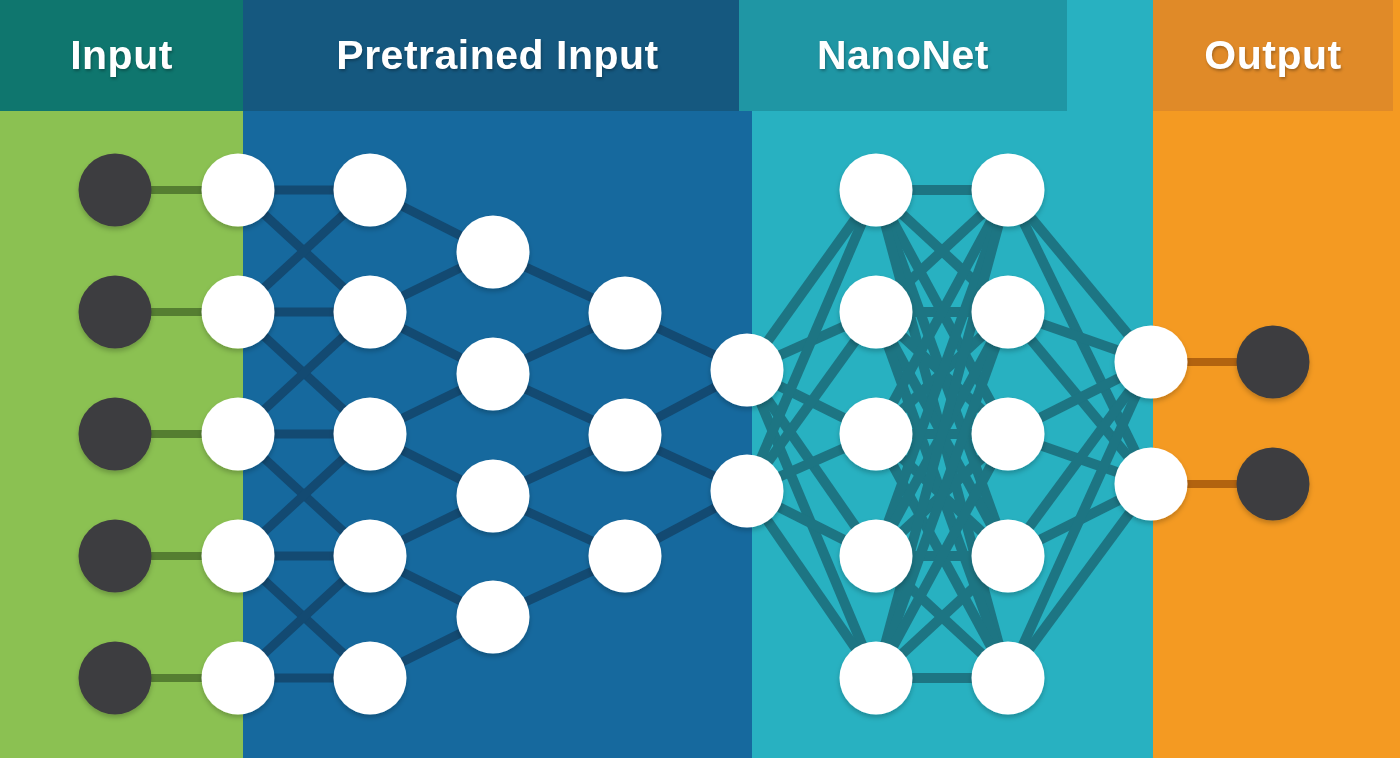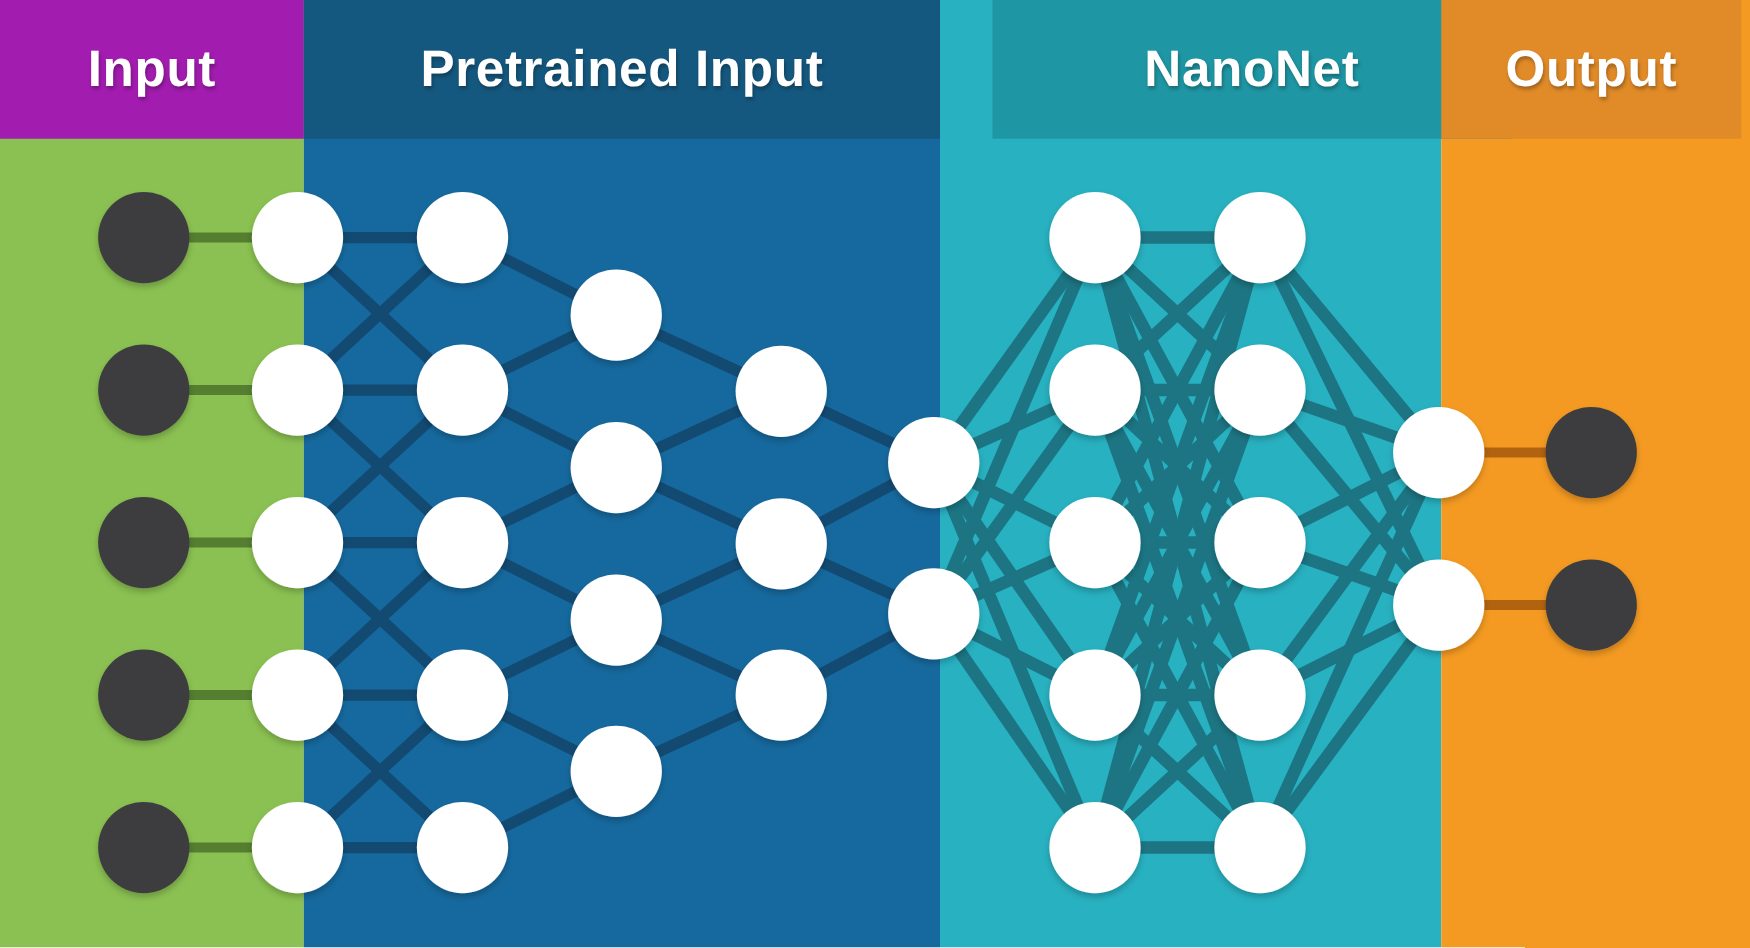--- a/index.html
+++ b/index.html
@@ -165,26 +165,26 @@
       <circle cx="1008" cy="434" r="36.5" fill="#ffffff" filter="url(#nodeShadow)"></circle>
       <circle cx="1008" cy="556" r="36.5" fill="#ffffff" filter="url(#nodeShadow)"></circle>
       <circle cx="1008" cy="678" r="36.5" fill="#ffffff" filter="url(#nodeShadow)"></circle>
       <circle cx="1151" cy="362" r="36.5" fill="#ffffff" filter="url(#nodeShadow)"></circle>
       <circle cx="1151" cy="484" r="36.5" fill="#ffffff" filter="url(#nodeShadow)"></circle>
       <circle cx="1273" cy="362" r="36.5" fill="#3e3e40" filter="url(#nodeShadow)"></circle>
       <circle cx="1273" cy="484" r="36.5" fill="#3e3e40" filter="url(#nodeShadow)"></circle>
     </svg>
 
   <div class="headers">
-    <div class="hdr" id="hdr-0" style="left: 0px; width: 243px; height: 111px; background: #a21caf;">
+    <div class="hdr" id="hdr-0" style="left: 0px; width: 243px; height: 111px; background: #0f766e;">
       <span class="hdr-label">Input</span>
     </div>
     <div class="hdr" id="hdr-1" style="left: 243px; width: 509px; height: 111px; background: rgb(21, 88, 127);">
       <span class="hdr-label">Pretrained Input</span>
     </div>
-    <div class="hdr" id="hdr-2" style="left: 794px; width: 415px; height: 111px; background: rgb(31, 150, 164);">
+    <div class="hdr" id="hdr-2" style="left: 739px; width: 328px; height: 111px; background: rgb(31, 150, 164);">
       <span class="hdr-label">NanoNet</span>
     </div>
     <div class="hdr" id="hdr-3" style="left: 1153px; width: 240px; height: 111px; background: rgb(224, 138, 40);">
       <span class="hdr-label">Output</span>
     </div>
   </div>
 </div>
 
 </body></html>

